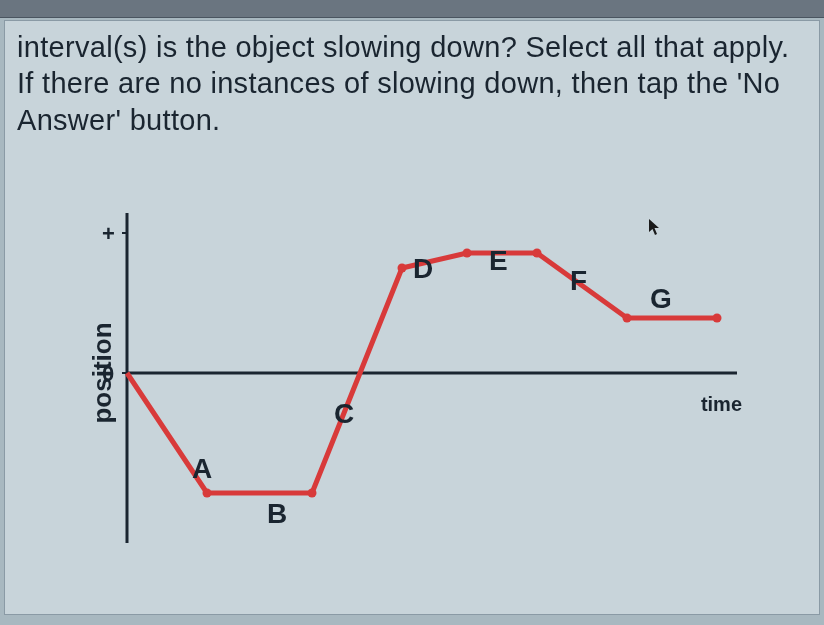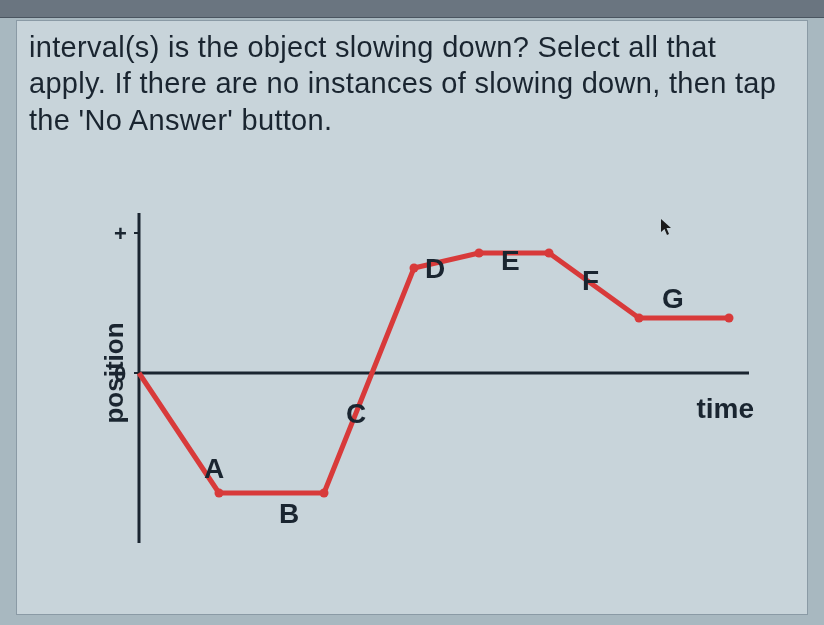--- a/index.html
+++ b/index.html
@@ -15,21 +15,21 @@
     position: relative;
     overflow: hidden;
   }
   .top-bar {
     height: 18px;
     background: #6a7580;
     border-bottom: 1px solid #4a5560;
   }
   .page {
     background: #c8d4da;
-    margin: 2px 16px;
+    margin: 2px 4px;
     border: 1px solid #8a9aa5;
     padding: 8px 12px;
     height: 595px;
     position: relative;
   }
   .question-text {
     font-size: 29px;
     color: #1a2530;
     line-height: 1.25;
     font-weight: 500;
@@ -49,21 +49,21 @@
     transform: translateY(-50%) rotate(-90deg);
     transform-origin: center;
     font-size: 26px;
     font-weight: bold;
     color: #1a2530;
   }
   .x-axis-label {
     position: absolute;
     right: 35px;
     top: 200px;
-    font-size: 28px;
+    font-size: 20px;
     font-weight: bold;
     color: #1a2530;
   }
   .tick-label {
     position: absolute;
     font-size: 22px;
     font-weight: bold;
     color: #1a2530;
   }
   .tick-plus {

